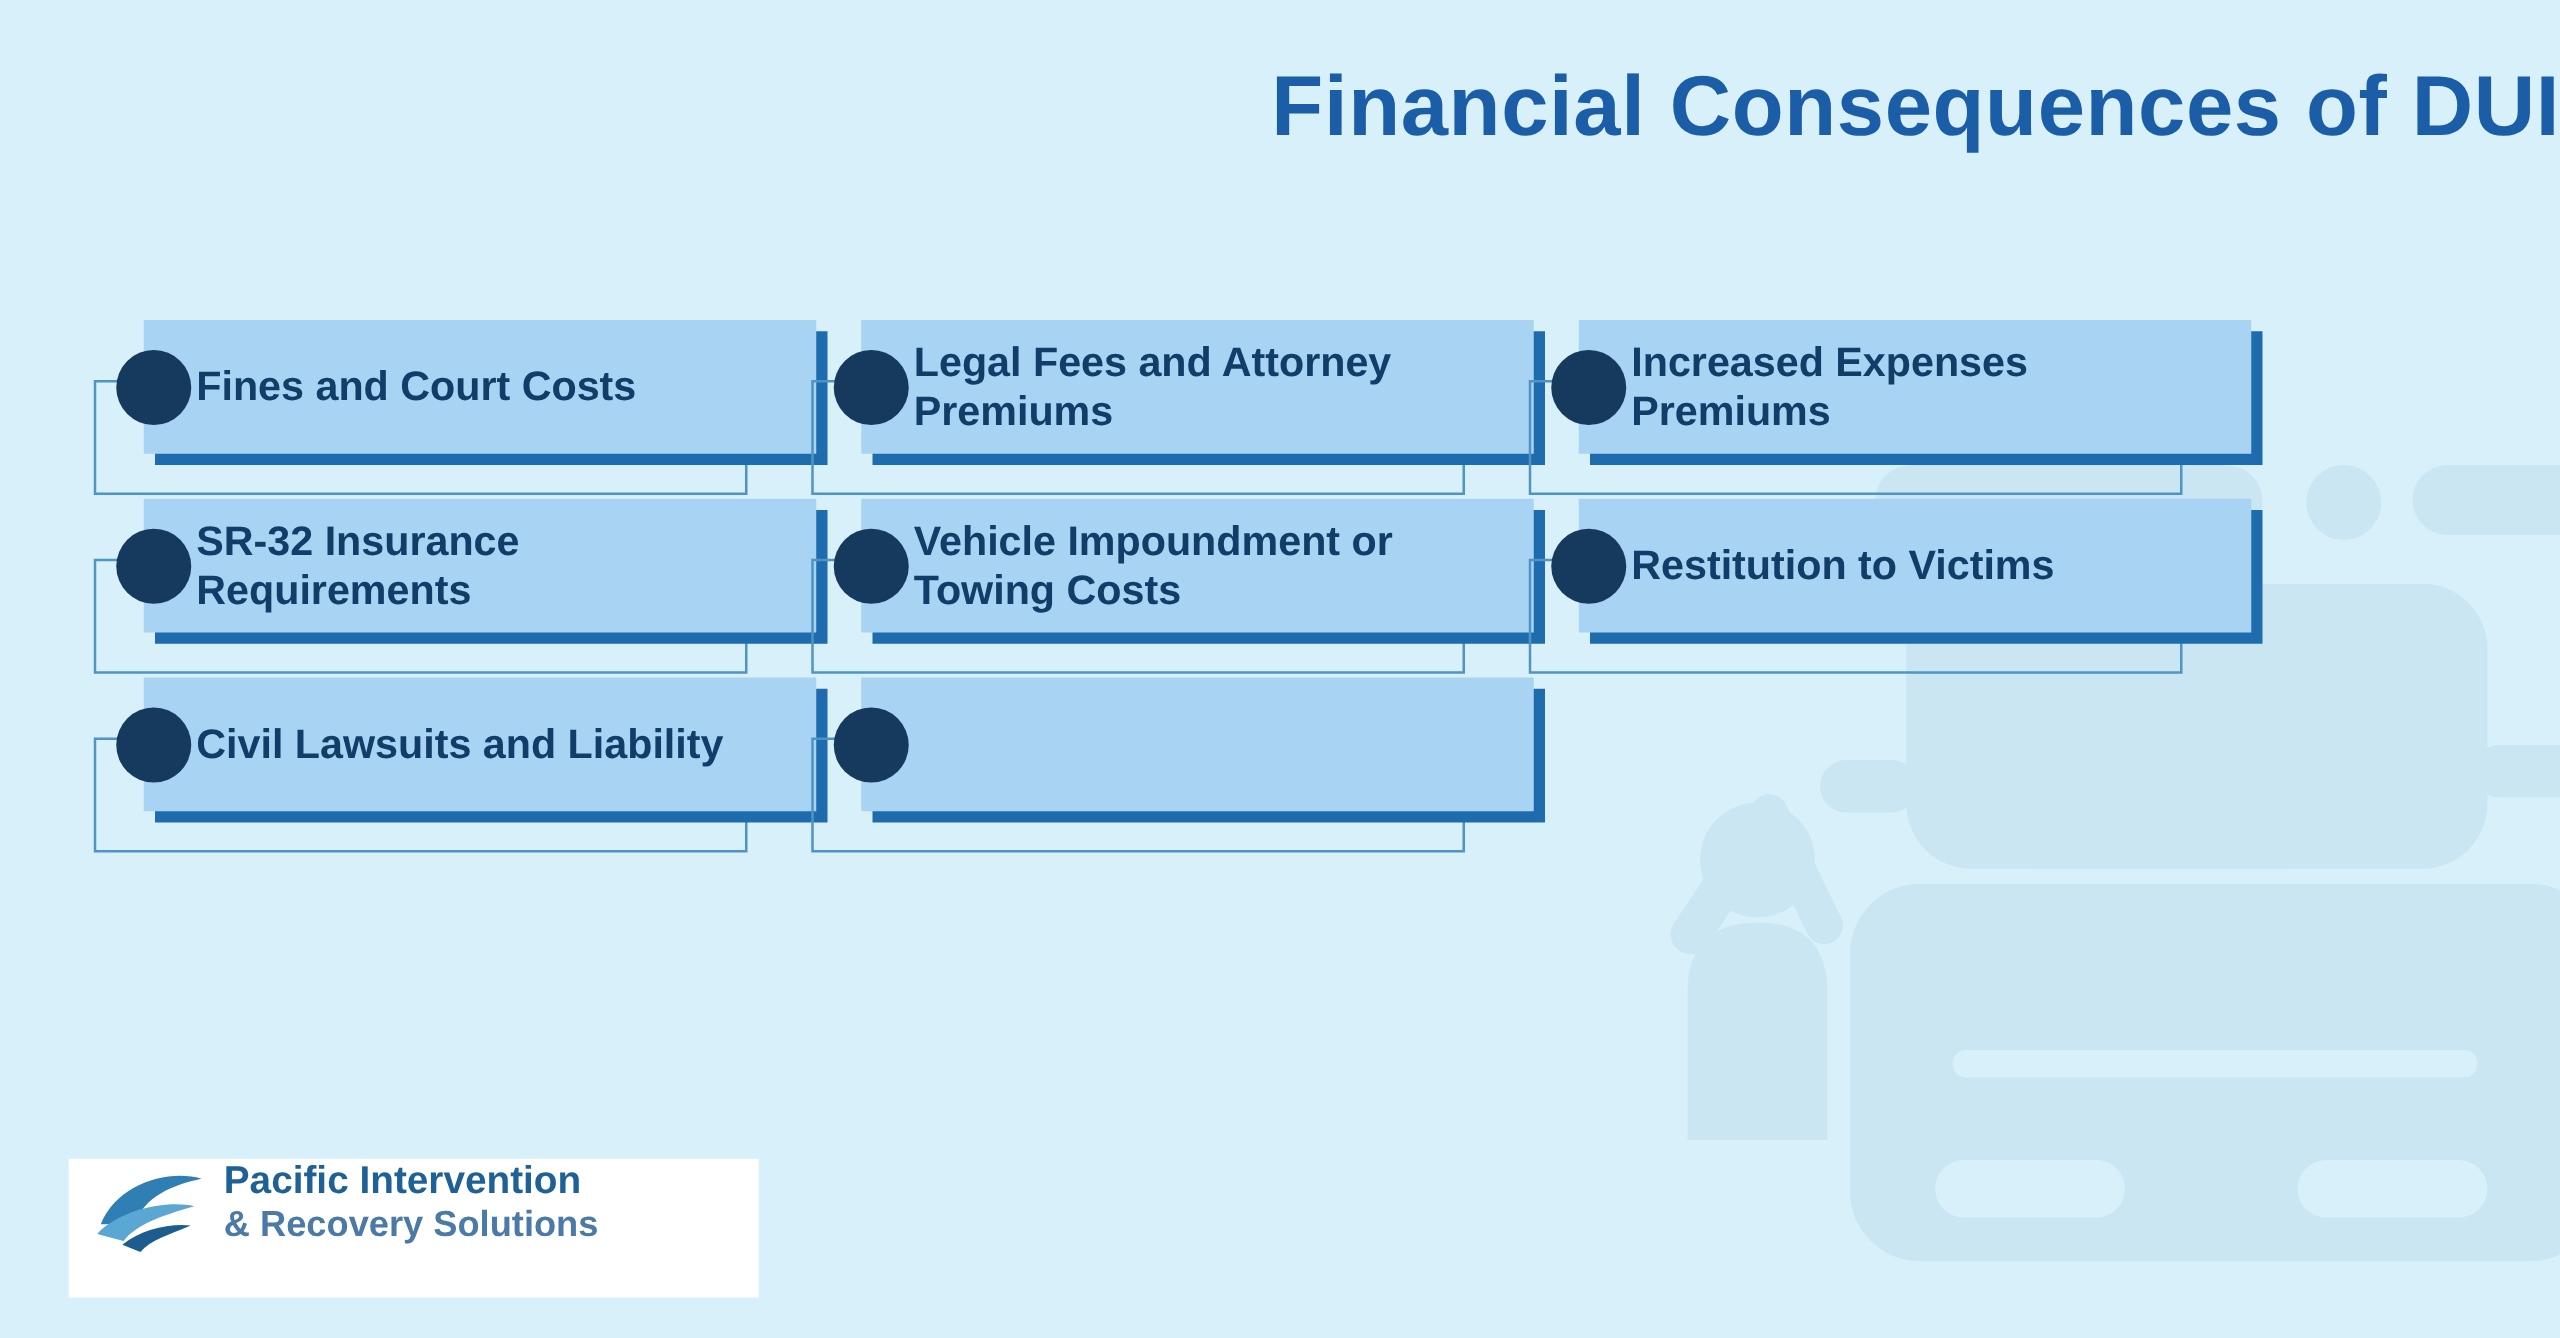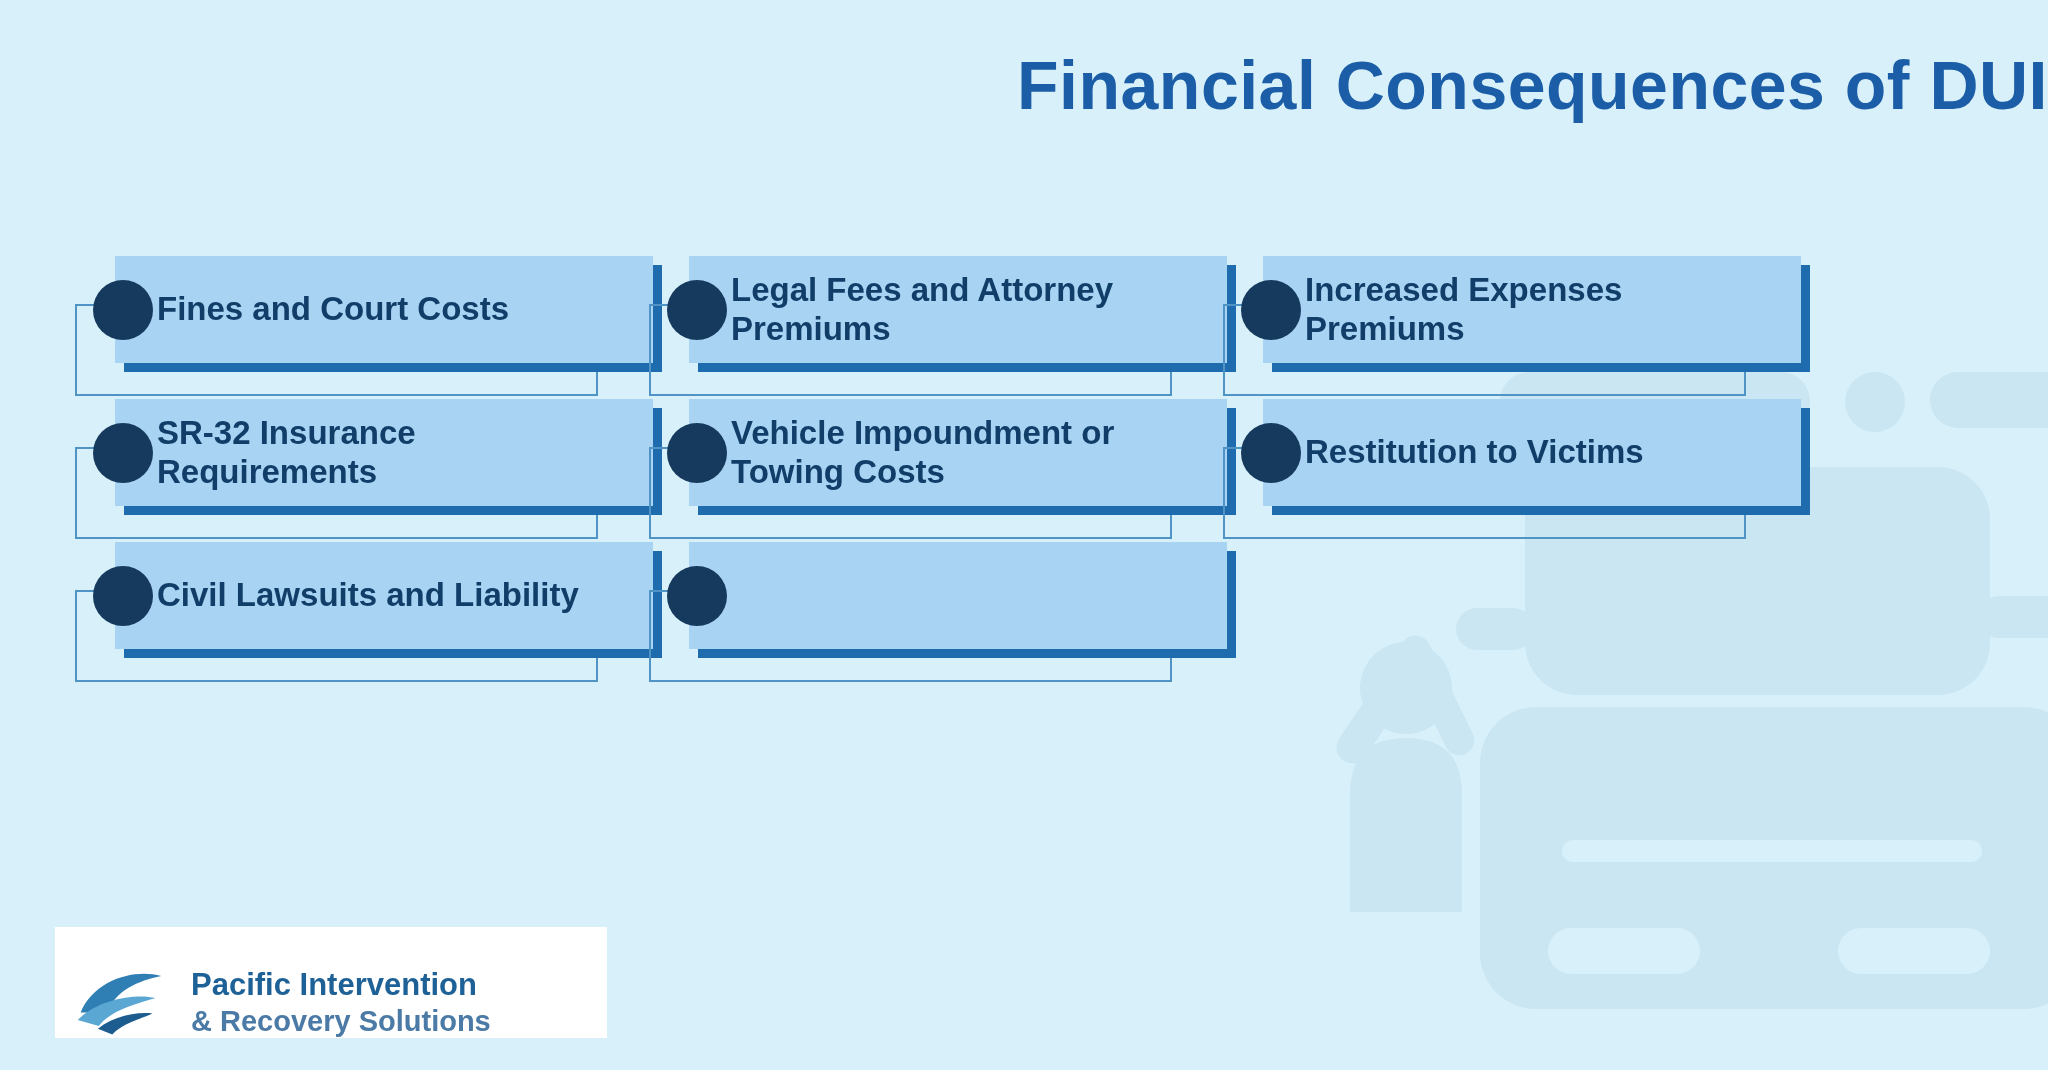--- a/index.html
+++ b/index.html
@@ -32,21 +32,21 @@
   .bullet{
     position:absolute;left:-22px;top:50%;transform:translateY(-50%);
     width:60px;height:60px;border-radius:50%;background:#16395e;
   }
   .label{
     font-size:33px;font-weight:bold;color:#103e69;line-height:1.18;
     white-space:pre-line;
   }
   .logo{
     position:absolute;left:55px;top:927px;width:552px;height:111px;
-    background:#ffffff;display:flex;align-items:flex-end;gap:24px;
+    background:#ffffff;display:flex;align-items:flex-start;gap:12px;
     padding:0 10px 0 16px;box-sizing:border-box;
   }
   .logo-icon{flex:0 0 auto;}
   .logo-name{font-size:31px;font-weight:bold;color:#1e6197;line-height:1.1;}
   .logo-tagline{font-size:29px;color:#4a7aa5;line-height:1.15;margin-top:3px;font-weight:bold;}
   .watermark{position:absolute;left:1330px;top:372px;width:780px;height:700px;opacity:0.9;}
 </style>
 </head>
 <body>
 

